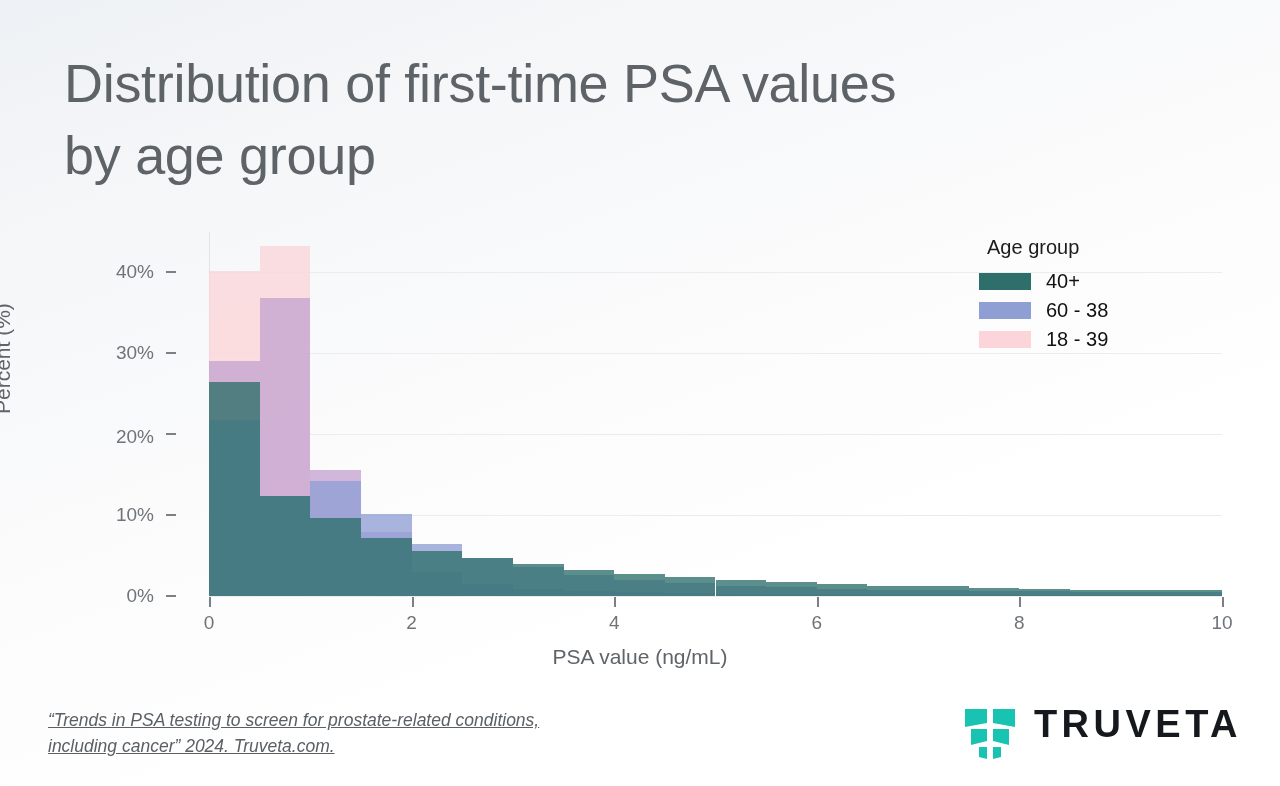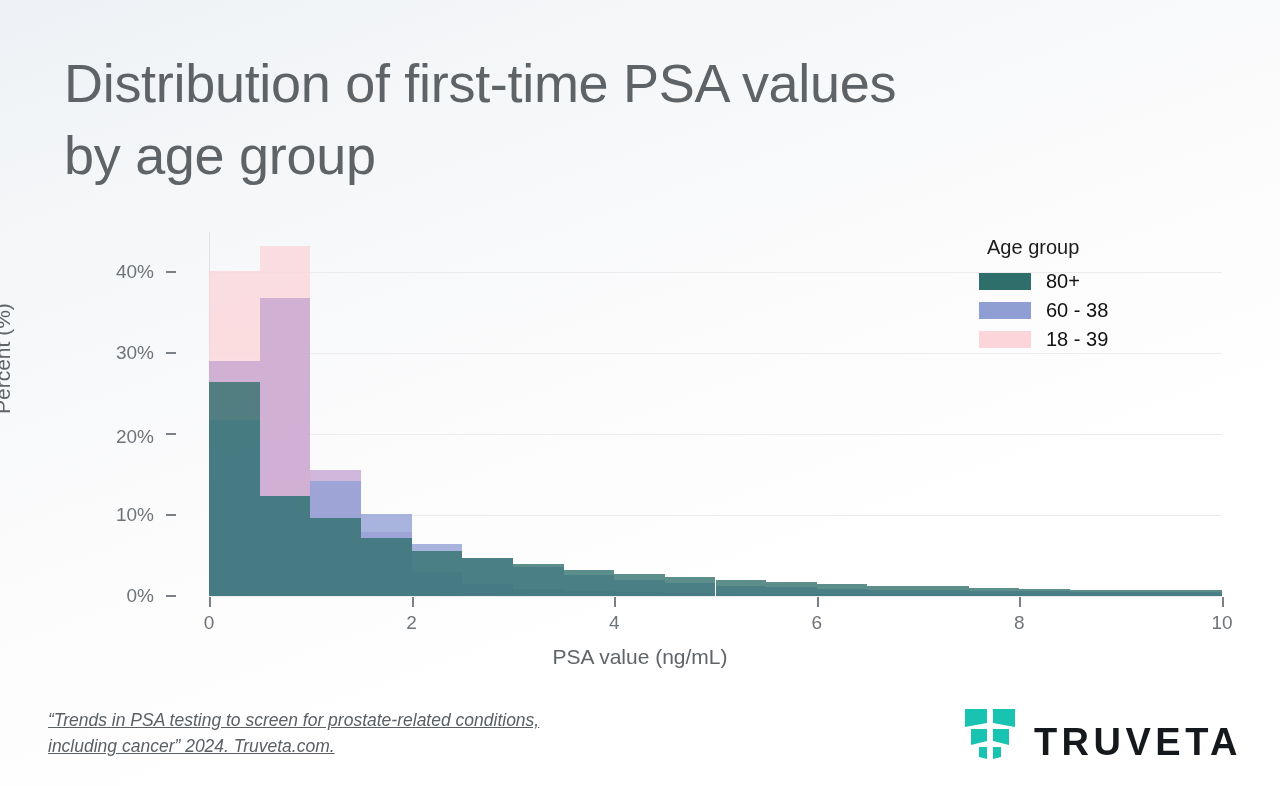--- a/index.html
+++ b/index.html
@@ -73,21 +73,21 @@
   .legend-label{font-size:20px;color:#111;white-space:nowrap;}
 
   
   .footer-caption{
     position:absolute;left:48px;top:707px;width:640px;
     font-size:17.5px;line-height:1.5;font-style:italic;color:#5b6065;
     white-space:pre-line;
     text-decoration:underline;
   }
   .logo{
-    position:absolute;right:38px;top:705px;display:flex;align-items:flex-end;gap:17px;
+    position:absolute;right:38px;top:705px;display:flex;align-items:flex-start;gap:17px;
   }
   .logo-mark{width:54px;height:56px;flex:none;}
   .logo-word{
     font-size:38px;letter-spacing:4.5px;font-weight:700;color:#15181c;line-height:1;
   }
 </style>
 </head>
 <body>
 
 <div id="page">
@@ -199,21 +199,21 @@
         <div class="bar" style="left: 861.05px; width: 50.65px; height: 6.47111px; background: rgb(46, 111, 107); opacity: 0.78;"></div>
         <div class="bar" style="left: 911.7px; width: 50.65px; height: 6.47111px; background: rgb(46, 111, 107); opacity: 0.78;"></div>
         <div class="bar" style="left: 962.35px; width: 50.65px; height: 5.66222px; background: rgb(46, 111, 107); opacity: 0.78;"></div>
       </div>
 
     <div class="legend">
       <div class="legend-title">Age group</div>
       <div id="legend-rows">
           <div class="legend-row">
             <span class="legend-swatch" style="background: rgb(46, 111, 107);"></span>
-            <span class="legend-label">80+</span>
+            <span class="legend-label">40+</span>
           </div>
           <div class="legend-row">
             <span class="legend-swatch" style="background: rgb(143, 159, 212);"></span>
             <span class="legend-label">60 - 38</span>
           </div>
           <div class="legend-row">
             <span class="legend-swatch" style="background: rgb(251, 213, 217);"></span>
             <span class="legend-label">18 - 39</span>
           </div>
         </div>

